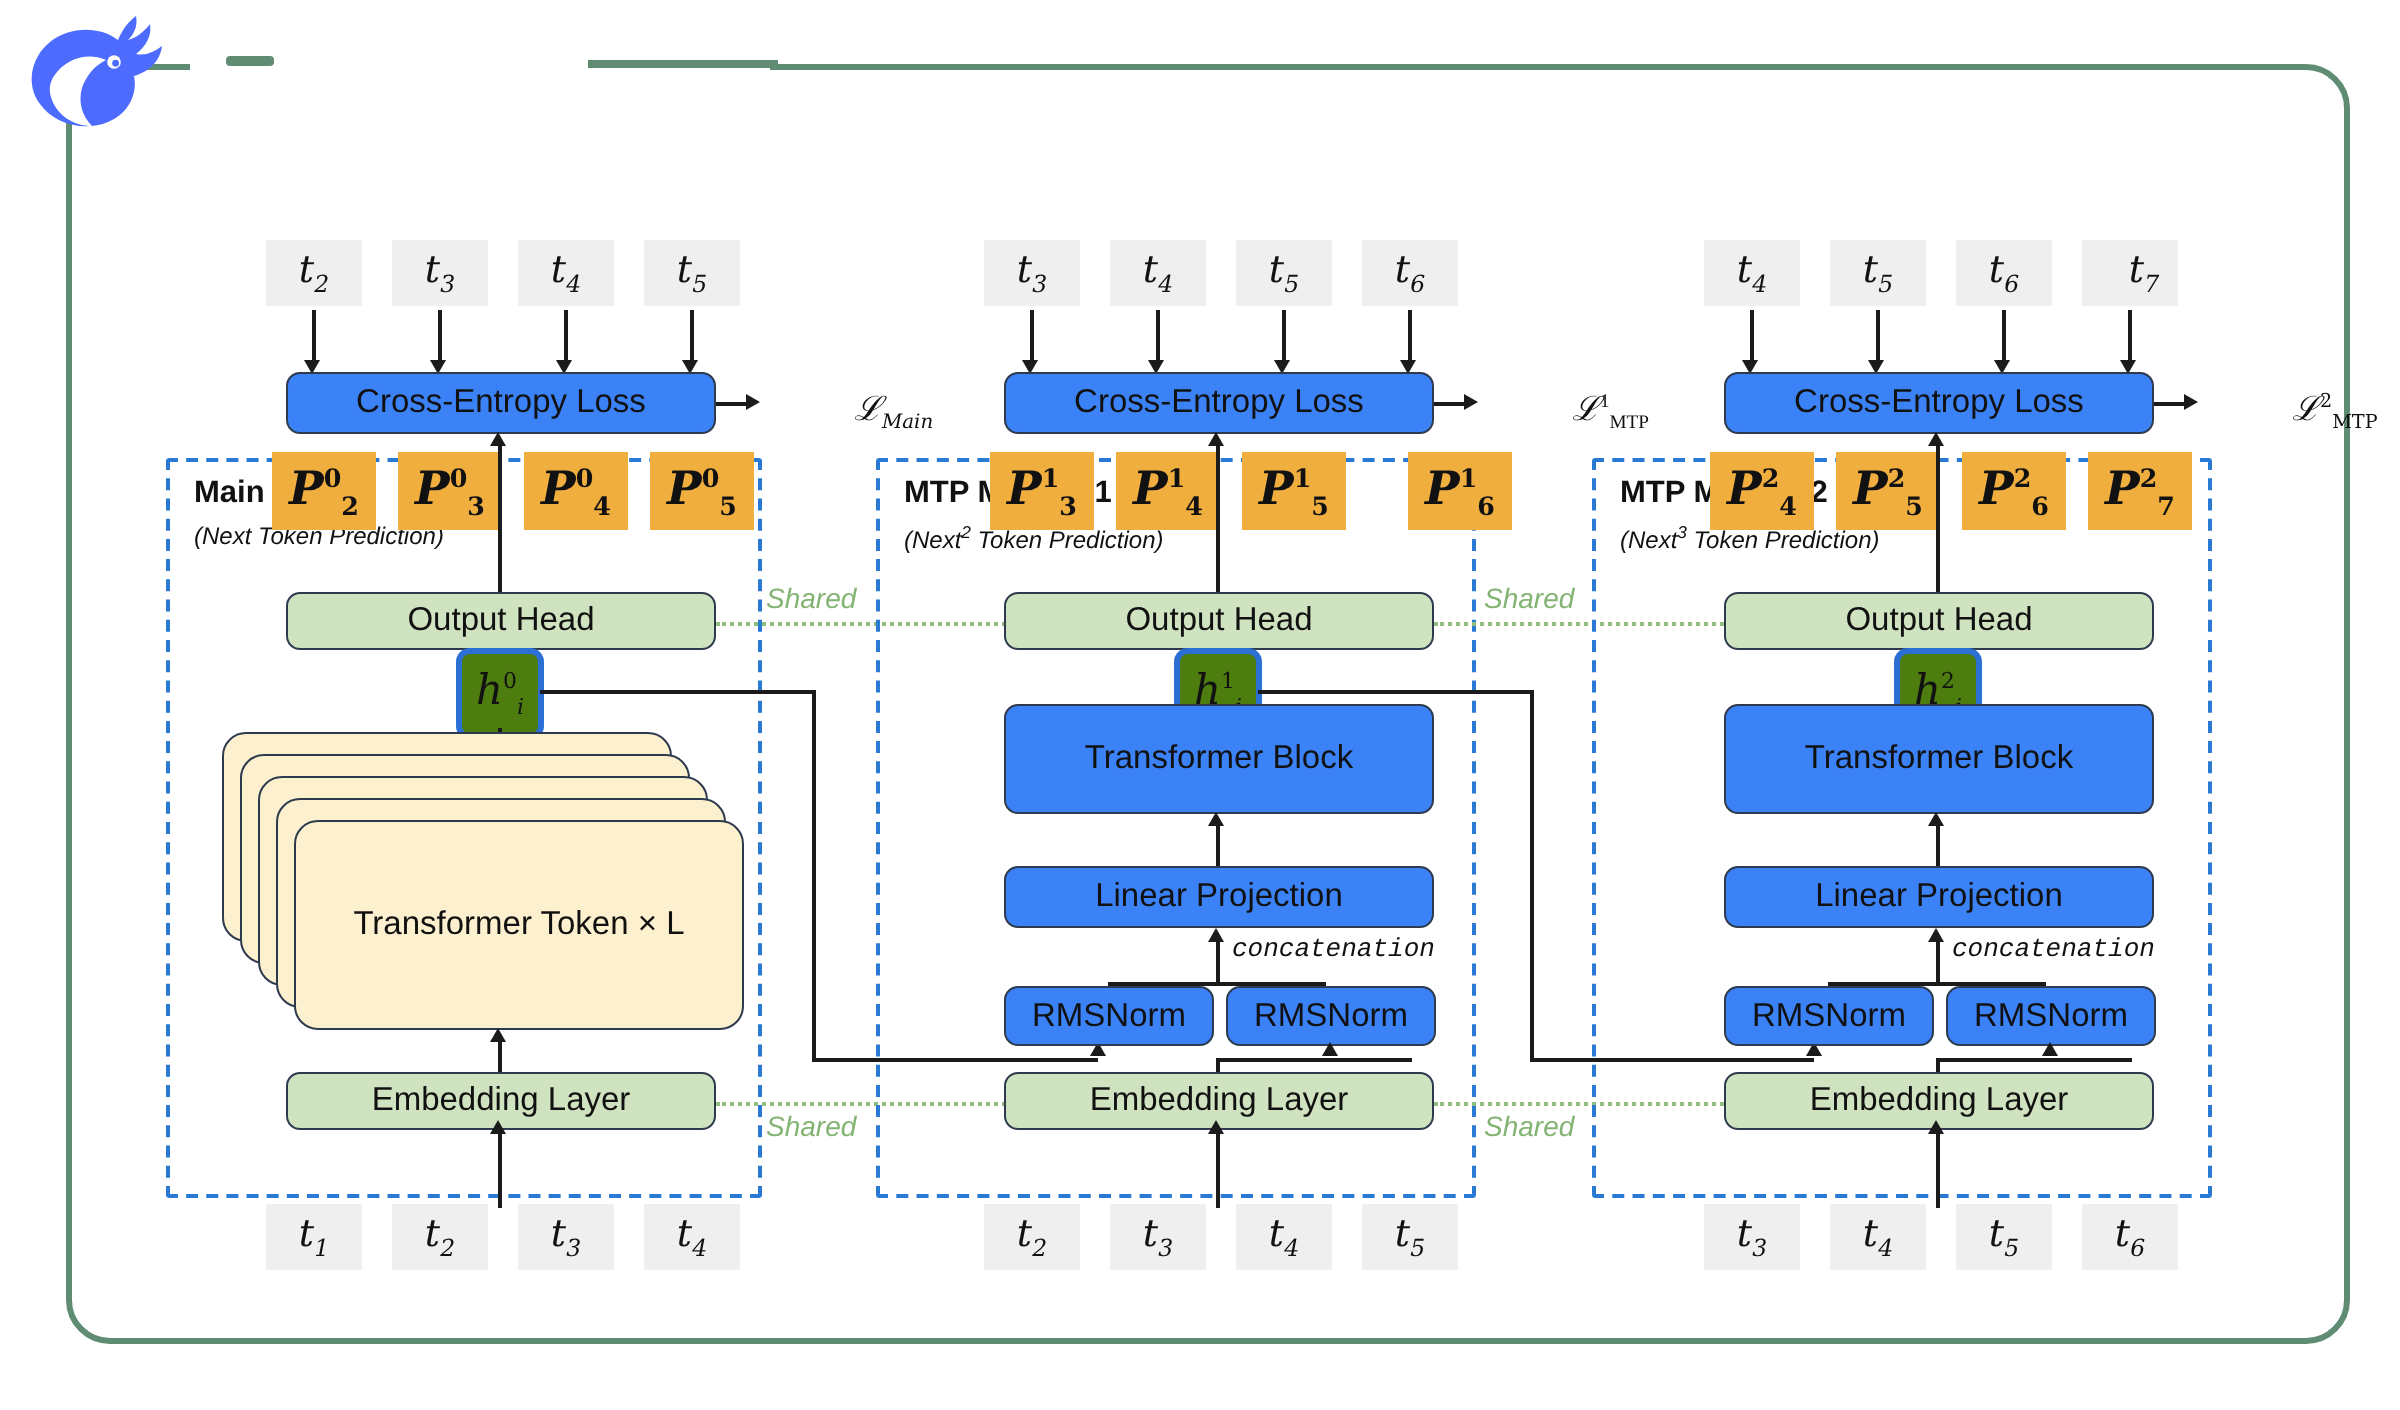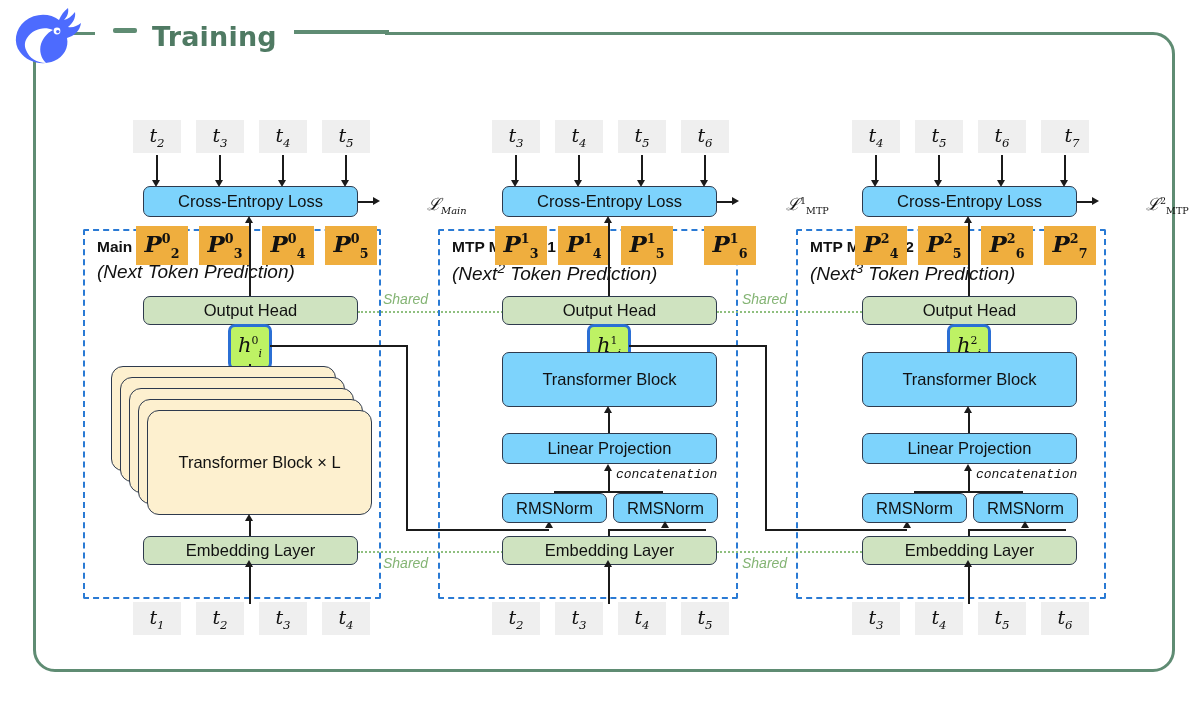--- a/index.html
+++ b/index.html
@@ -28,53 +28,53 @@
 
   
   .panel{border:2.5px dashed #2a7ad4;border-radius:2px;background:transparent;}
 
   
   .blk{
     display:flex;align-items:center;justify-content:center;
     border:1.6px solid #2e3a4d;border-radius:7px;
     font-size:16.5px;color:#111;white-space:nowrap;
   }
-  .blk-yellow{background:#7dd3fc;}
+  .blk-yellow{background:#3b82f6;}
   .blk-green{background:#cfe3c0;}
   .blk-stack{background:#fdf0cf;border-radius:12px;}
 
   .tok{
     display:flex;align-items:center;justify-content:center;
     background:#efefef;color:#111;font-size:19px;
     font-family:"DejaVu Serif",serif;font-style:italic;
   }
   .tok sub{font-size:.62em;font-style:italic;}
 
   .pbox{
     display:flex;align-items:center;justify-content:center;
     background:#efae3e;color:#111;font-size:23px;
     font-family:"DejaVu Serif",serif;font-style:italic;font-weight:bold;
   }
   .pbox .sup{font-size:.55em;vertical-align:super;font-style:normal;font-weight:bold;}
   .pbox .sb{font-size:.55em;vertical-align:sub;font-style:normal;font-weight:bold;}
 
   .hbox{
     display:flex;align-items:center;justify-content:center;
-    background:#bef264;border:3px solid #2b6fd4;border-radius:7px;
+    background:#4d7c0f;border:3px solid #2b6fd4;border-radius:7px;
     font-size:21px;color:#111;font-family:"DejaVu Serif",serif;font-style:italic;
   }
   .hbox .sup{font-size:.52em;vertical-align:super;font-style:normal;}
   .hbox .sb{font-size:.52em;vertical-align:sub;font-style:italic;}
 
   .panel-title{
     font-size:15.5px;font-weight:bold;color:#111;white-space:nowrap;
     font-family:"Liberation Sans",sans-serif;
   }
   .panel-sub{
-    font-size:19px;font-style:italic;color:#111;white-space:nowrap;
+    font-size:12px;font-style:italic;color:#111;white-space:nowrap;
     font-family:"Liberation Sans",sans-serif;
   }
   .panel-sub .sup{font-size:.72em;vertical-align:super;font-style:italic;}
 
   .loss-lbl{
     font-size:16px;color:#111;white-space:nowrap;
     font-family:"DejaVu Serif",serif;
     margin-left:44px;
   }
   .loss-lbl .cal{font-style:italic;font-size:1.05em;}
@@ -124,21 +124,20 @@
       <g fill="#4d6bfe">
         <path d="M58 6c1 5-1 9-4 12 4-1 8-4 11-8 1 6-2 11-7 15 5 1 9-1 13-4-1 8-7 13-14 15
                  2 9-3 19-13 23-12 5-27 1-34-9C3 41 5 27 15 19 25 11 40 11 49 18c2-5 5-9 9-12z"></path>
         <path fill="#ffffff" d="M17 36c6-9 17-12 26-8-6 3-10 8-12 14-2 7 0 14 5 19-9 0-17-5-20-13-2-5-1-9 1-12z"></path>
         <circle cx="47" cy="29" r="3.4" fill="#ffffff"></circle>
         <circle cx="47.8" cy="29.6" r="1.7" fill="#4d6bfe"></circle>
       </g>
     </svg>
   </div>
   <div class="abs" style="left:113px;top:28px;width:24px;height:5px;background:#5f8c73;border-radius:2px;"></div>
-  <div class="abs" id="title">Training</div>
   <div class="abs" style="left:294px;top:30px;width:95px;height:4px;background:#5f8c73;"></div>
 
   <div class="abs panel" style="left:83px;top:229px;width:298px;height:370px;"></div>
 
   <div class="abs tok" style="left:133px;top:120px;width:48px;height:33px;">
       <span class="mono-x"><i>t</i><sub>2</sub></span>
     </div>
   <div class="abs tok" style="left:196px;top:120px;width:48px;height:33px;">
       <span class="mono-x"><i>t</i><sub>3</sub></span>
     </div>
@@ -196,21 +195,21 @@
 
   <div class="abs hline" style="left:270px;top:345px;width:137px;"></div>
   <div class="abs vline" style="left:406px;top:345px;height:185px;"></div>
   <div class="abs hline" style="left:406px;top:529px;width:143px;"></div>
   <div class="abs arrow-up" style="left:545px;top:521px;"></div>
 
   <div class="abs blk-stack" style="left:111px;top:366px;width:225px;height:105px;border:1.6px solid #2e3a4d;"></div>
   <div class="abs blk-stack" style="left:120px;top:377px;width:225px;height:105px;border:1.6px solid #2e3a4d;"></div>
   <div class="abs blk-stack" style="left:129px;top:388px;width:225px;height:105px;border:1.6px solid #2e3a4d;"></div>
   <div class="abs blk-stack" style="left:138px;top:399px;width:225px;height:105px;border:1.6px solid #2e3a4d;"></div>
-  <div class="abs blk blk-stack" style="left:147px;top:410px;width:225px;height:105px;border:1.6px solid #2e3a4d;">Transformer Block × L</div>
+  <div class="abs blk blk-stack" style="left:147px;top:410px;width:225px;height:105px;border:1.6px solid #2e3a4d;">Transformer Token × L</div>
 
   <div class="abs vline" style="left:249px;top:520px;height:26px;"></div>
   <div class="abs arrow-up" style="left:245px;top:514px;"></div>
 
   <div class="abs blk blk-green" style="left:143px;top:536px;width:215px;height:29px;">Embedding Layer</div>
   <div class="abs shared-line" style="left:358px;top:551px;width:145px;"></div>
   <div class="abs shared-lbl" style="left:383px;top:555px;">Shared</div>
 
   <div class="abs vline" style="left:249px;top:566px;height:38px;"></div>
   <div class="abs arrow-up" style="left:245px;top:560px;"></div>
@@ -248,21 +247,21 @@
   <div class="abs vline" style="left:578px;top:155px;height:26px;"></div>
   <div class="abs arrow-down" style="left:574px;top:180px;"></div>
   <div class="abs vline" style="left:641px;top:155px;height:26px;"></div>
   <div class="abs arrow-down" style="left:637px;top:180px;"></div>
   <div class="abs vline" style="left:704px;top:155px;height:26px;"></div>
   <div class="abs arrow-down" style="left:700px;top:180px;"></div>
 
   <div class="abs blk blk-yellow" style="left:502px;top:186px;width:215px;height:31px;">Cross-Entropy Loss</div>
   <div class="abs hline" style="left:717px;top:201px;width:16px;"></div>
   <div class="abs arrow-right" style="left:732px;top:197px;"></div>
-  <div class="abs loss-lbl" style="left:742px;top:192px;">
+  <div class="abs loss-lbl" style="left:742px;top:192px;font-family:Liberation Serif, serif;">
     <span class="cal">ℒ</span><span class="sup">1</span><span class="sb">MTP</span>
   </div>
 
   <div class="abs panel-title" style="left:452px;top:238px;">MTP Module 1</div>
   <div class="abs panel-sub" style="left:452px;top:261px;">(Next<span class="sup">2</span> Token Prediction)</div>
 
   <div class="abs pbox" style="left:495px;top:226px;width:52px;height:39px;">
       <span>P<span class="sup">1</span><span class="sb">3</span></span>
     </div>
   <div class="abs pbox" style="left:558px;top:226px;width:52px;height:39px;">

